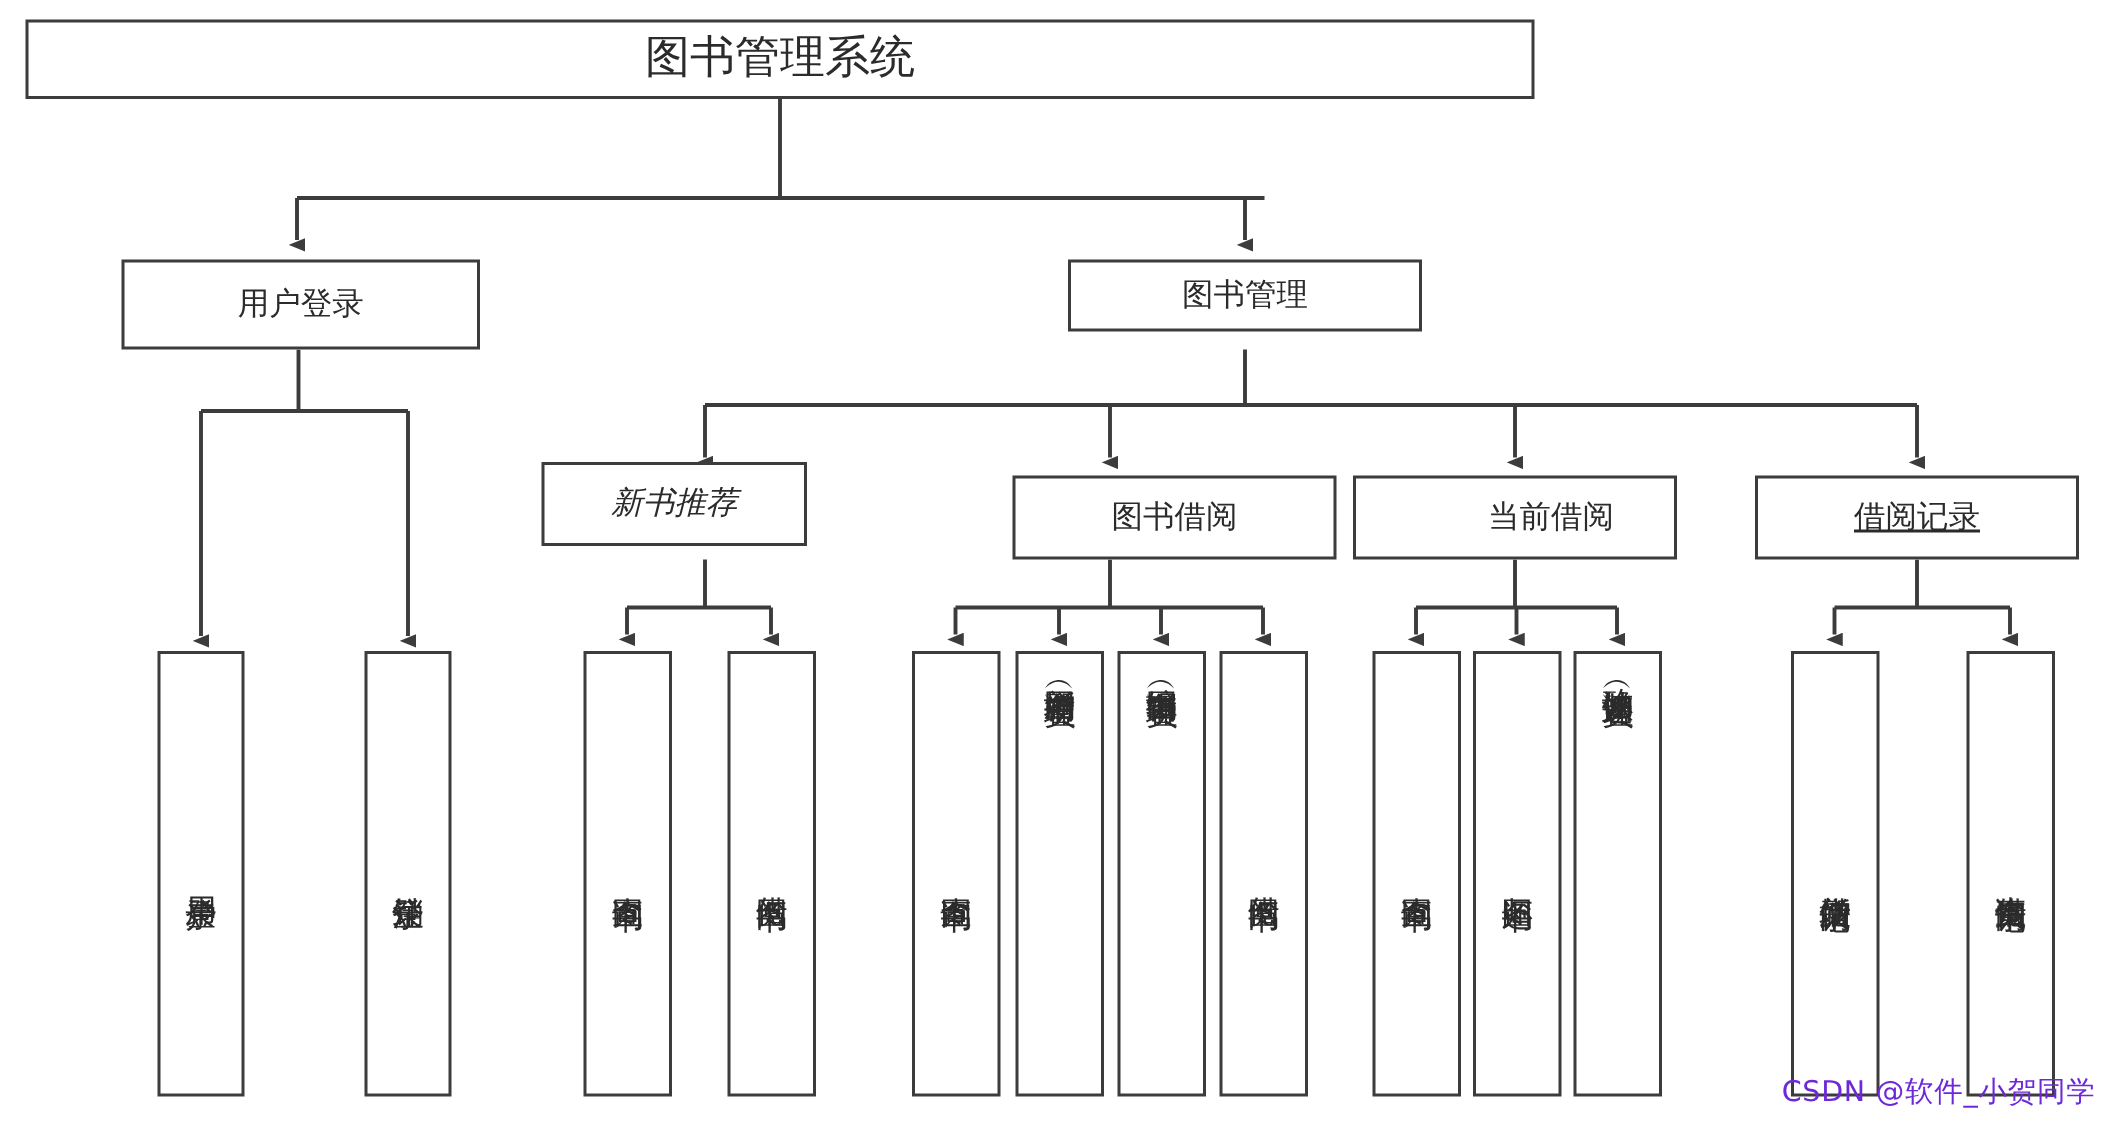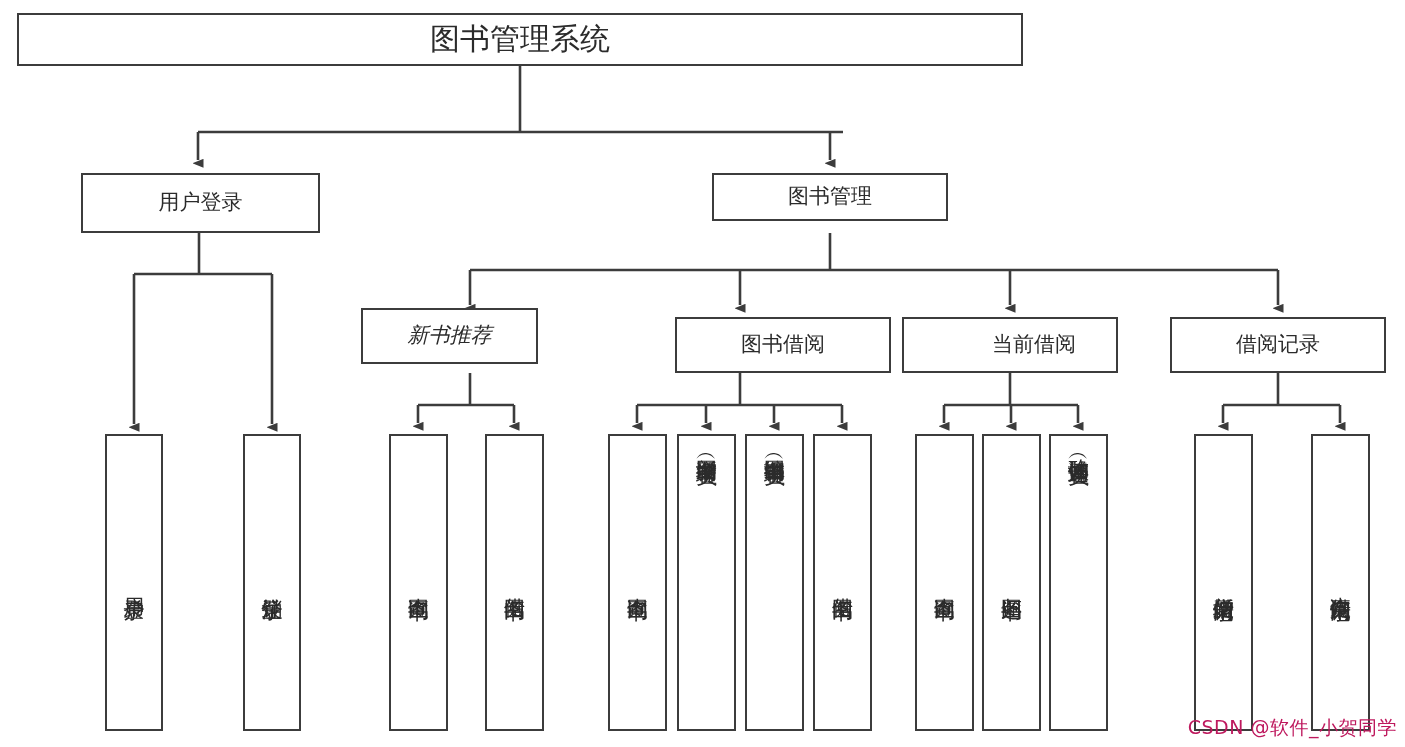--- a/index.html
+++ b/index.html
@@ -63,21 +63,21 @@
   }
   .node-leaf.leaf-mid {
     align-items: center;
     padding-top: 0;
   }
   .watermark {
     position: absolute;
     right: 8px;
     bottom: 6px;
     font-size: 19px;
-    color: #be185d;
+    color: #6d28d9;
     white-space: nowrap;
     letter-spacing: 0.5px;
   }
 </style>
 </head>
 <body>
 
 <div id="canvas">
 
   <svg class="wires" viewBox="0 0 1405 747" xmlns="http://www.w3.org/2000/svg">
@@ -143,21 +143,21 @@
 
   <div class="node node-l3" style="left:361px; top:308px; width:177px; height:56px;font-style:italic;">
     <span class="lbl">新书推荐</span>
   </div>
   <div class="node node-l3" style="left:632px; top:317px; width:216px; height:56px;margin-left:43px;">
     <span class="lbl">图书借阅</span>
   </div>
   <div class="node node-l3" style="left:902px; top:317px; width:216px; height:56px;padding-left:48px;">
     <span class="lbl">当前借阅</span>
   </div>
-  <div class="node node-l3" style="left:1170px; top:317px; width:216px; height:56px;">
+  <div class="node node-l3" style="left:1170px; top:317px; width:216px; height:56px;text-decoration:underline;">
     <span class="lbl">借阅记录</span>
   </div>
 
   <div class="node node-leaf leaf-mid" style="left:105px; top:434px; width:58px; height:297px;">
     <span class="lbl">用户登录</span>
   </div>
   <div class="node node-leaf leaf-mid" style="left:243px; top:434px; width:58px; height:297px;">
     <span class="lbl">注销登录</span>
   </div>
 

